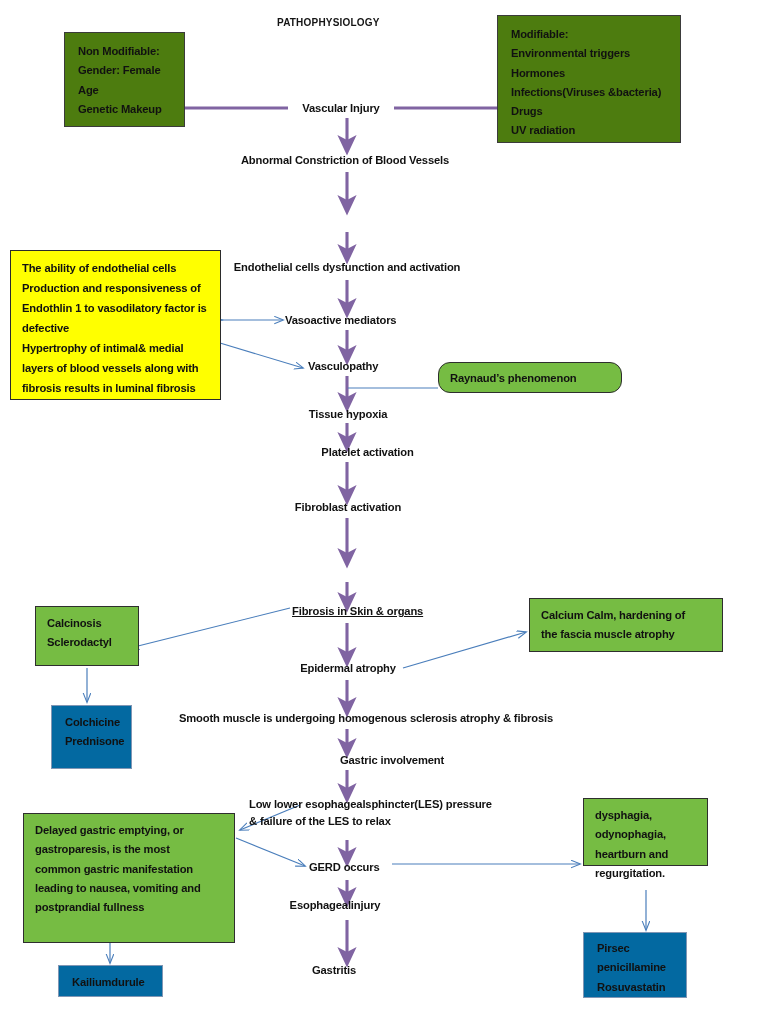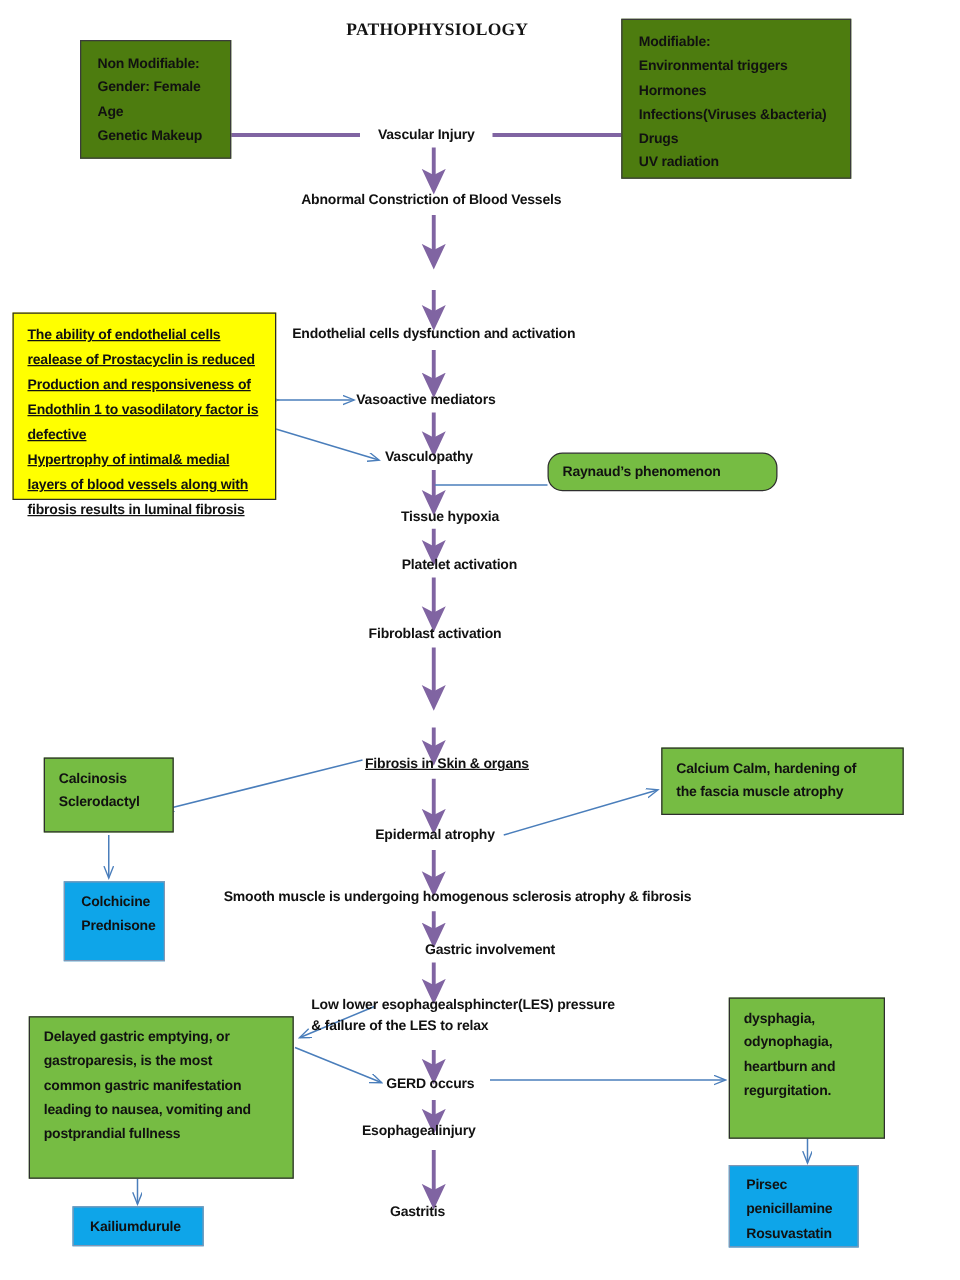--- a/index.html
+++ b/index.html
@@ -37,54 +37,52 @@
     white-space: nowrap;
     color: #111111;
   }
   .node.center {
     transform: translateX(-50%);
     text-align: center;
   }
   .title {
     position: absolute;
     font-weight: bold;
-    font-size: 14px;
+    font-size: 10px;
     letter-spacing: 0.2px;
     color: #141414;
-    font-family: Liberation Serif, serif;
   }
   .box {
     position: absolute;
     box-sizing: border-box;
     font-weight: bold;
     font-size: 11.2px;
     line-height: 1.72;
     letter-spacing: -0.15px;
     color: #111111;
   }
   .box-white {
     background: #4d7c0f;
     border: 1.2px solid #3b3b3b;
     padding: 9px 0 7px 13px;
   }
   .box-yellow {
     background: #ffff00;
     border: 1.3px solid #2b2b2b;
     padding: 8px 0 6px 11px;
     line-height: 1.78;
-    text-decoration: underline;
   }
   .box-green {
     background: #7ac143;
     background: #76bc43;
     border: 1.4px solid #2e2e2e;
     padding: 7px 0 6px 11px;
   }
   .box-blue {
-    background: #0ea5e9;
+    background: #0369a1;
     border: 1.3px solid #8096b4;
     padding: 7px 0 6px 13px;
   }
   .box .ln { display: block; }
 </style>
 </head>
 <body>
 
 <div id="canvas">
 
@@ -186,21 +184,20 @@
     <span class="ln">Modifiable:</span>
     <span class="ln">Environmental triggers</span>
     <span class="ln">Hormones</span>
     <span class="ln">Infections(Viruses &amp;bacteria)</span>
     <span class="ln">Drugs</span>
     <span class="ln">UV radiation</span>
   </div>
 
   <div class="box box-yellow" style="left:10px; top:250px; width:211px; height:150px;">
     <span class="ln">The ability of endothelial cells</span>
-    <span class="ln">realease of Prostacyclin is reduced</span>
     <span class="ln">Production and responsiveness of</span>
     <span class="ln">Endothlin 1 to vasodilatory factor is</span>
     <span class="ln">defective</span>
     <span class="ln">Hypertrophy of intimal&amp; medial</span>
     <span class="ln">layers of blood vessels along with</span>
     <span class="ln">fibrosis results in luminal fibrosis</span>
   </div>
 
   <div class="box box-green" style="left:438px; top:362px; width:184px; height:31px; padding-top:6px;border-radius:12px;">
     <span class="ln">Raynaud’s phenomenon</span>
@@ -226,21 +223,21 @@
     <span class="ln">gastroparesis, is the most</span>
     <span class="ln">common gastric manifestation</span>
     <span class="ln">leading to nausea, vomiting and</span>
     <span class="ln">postprandial fullness</span>
   </div>
 
   <div class="box box-blue" style="left:58px; top:965px; width:105px; height:32px; padding-top:7px;">
     <span class="ln">Kailiumdurule</span>
   </div>
 
-  <div class="box box-green" style="left:583px; top:798px; width:125px; height:113px;">
+  <div class="box box-green" style="left:583px; top:798px; width:125px; height:68px;">
     <span class="ln">dysphagia,</span>
     <span class="ln">odynophagia,</span>
     <span class="ln">heartburn and</span>
     <span class="ln">regurgitation.</span>
   </div>
 
   <div class="box box-blue" style="left:583px; top:932px; width:104px; height:66px; padding-top:6px;">
     <span class="ln">Pirsec</span>
     <span class="ln">penicillamine</span>
     <span class="ln">Rosuvastatin</span>
@@ -250,21 +247,21 @@
 
   <div class="node center" style="left:345px; top:153px;">Abnormal Constriction of Blood Vessels</div>
 
 
   <div class="node center" style="left:347px; top:260px;">Endothelial cells dysfunction and activation</div>
 
   <div class="node" style="left:285px; top:313px;">Vasoactive mediators</div>
 
   <div class="node" style="left:308px; top:359px;">Vasculopathy</div>
 
-  <div class="node center" style="left:360px; top:407px;">Tissue hypoxia</div>
+  <div class="node center" style="left:348px; top:407px;">Tissue hypoxia</div>
 
   <div class="node center" style="left:348px; top:445px;padding-left:39px;">Platelet activation</div>
 
   <div class="node center" style="left:348px; top:500px;">Fibroblast activation</div>
 
 
   <div class="node" style="left:292px; top:604px;text-decoration:underline;">Fibrosis in Skin &amp; organs</div>
 
   <div class="node center" style="left:348px; top:661px;">Epidermal atrophy</div>
 

